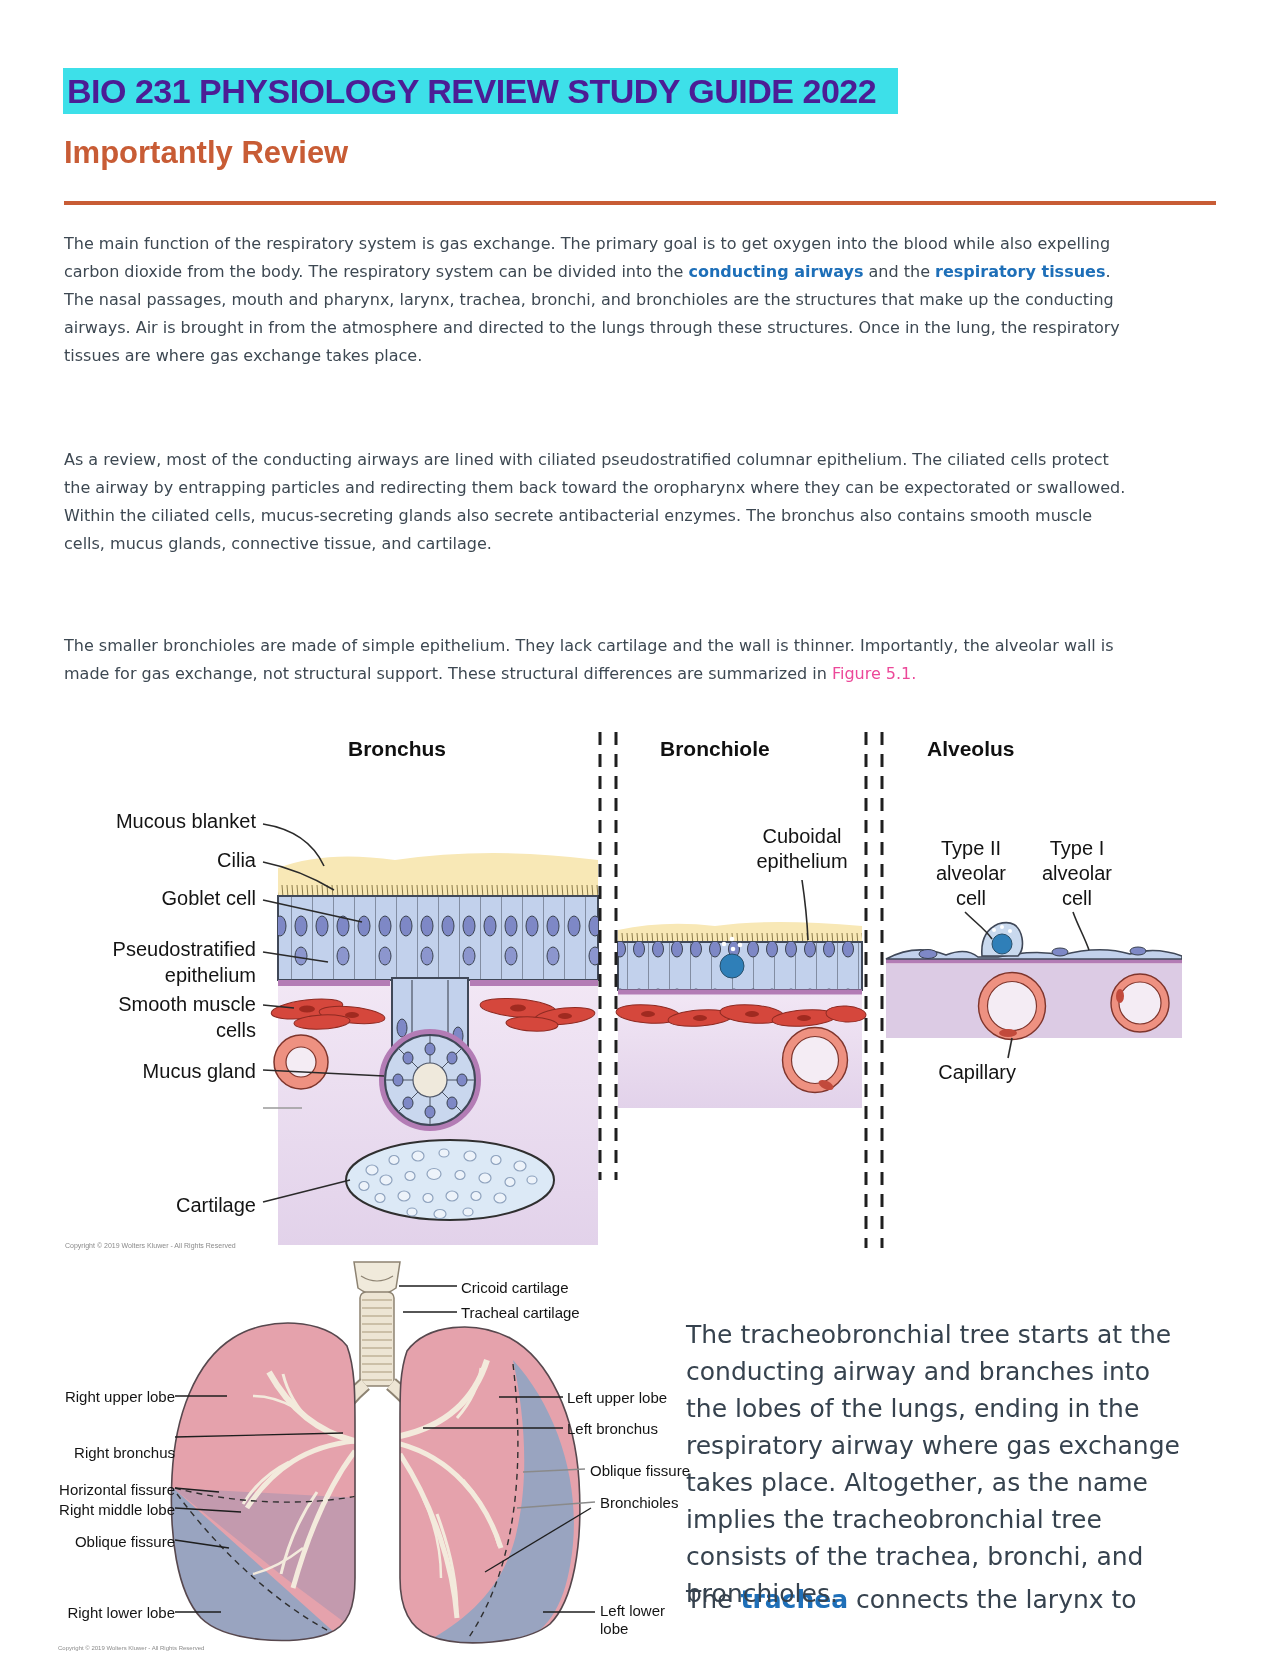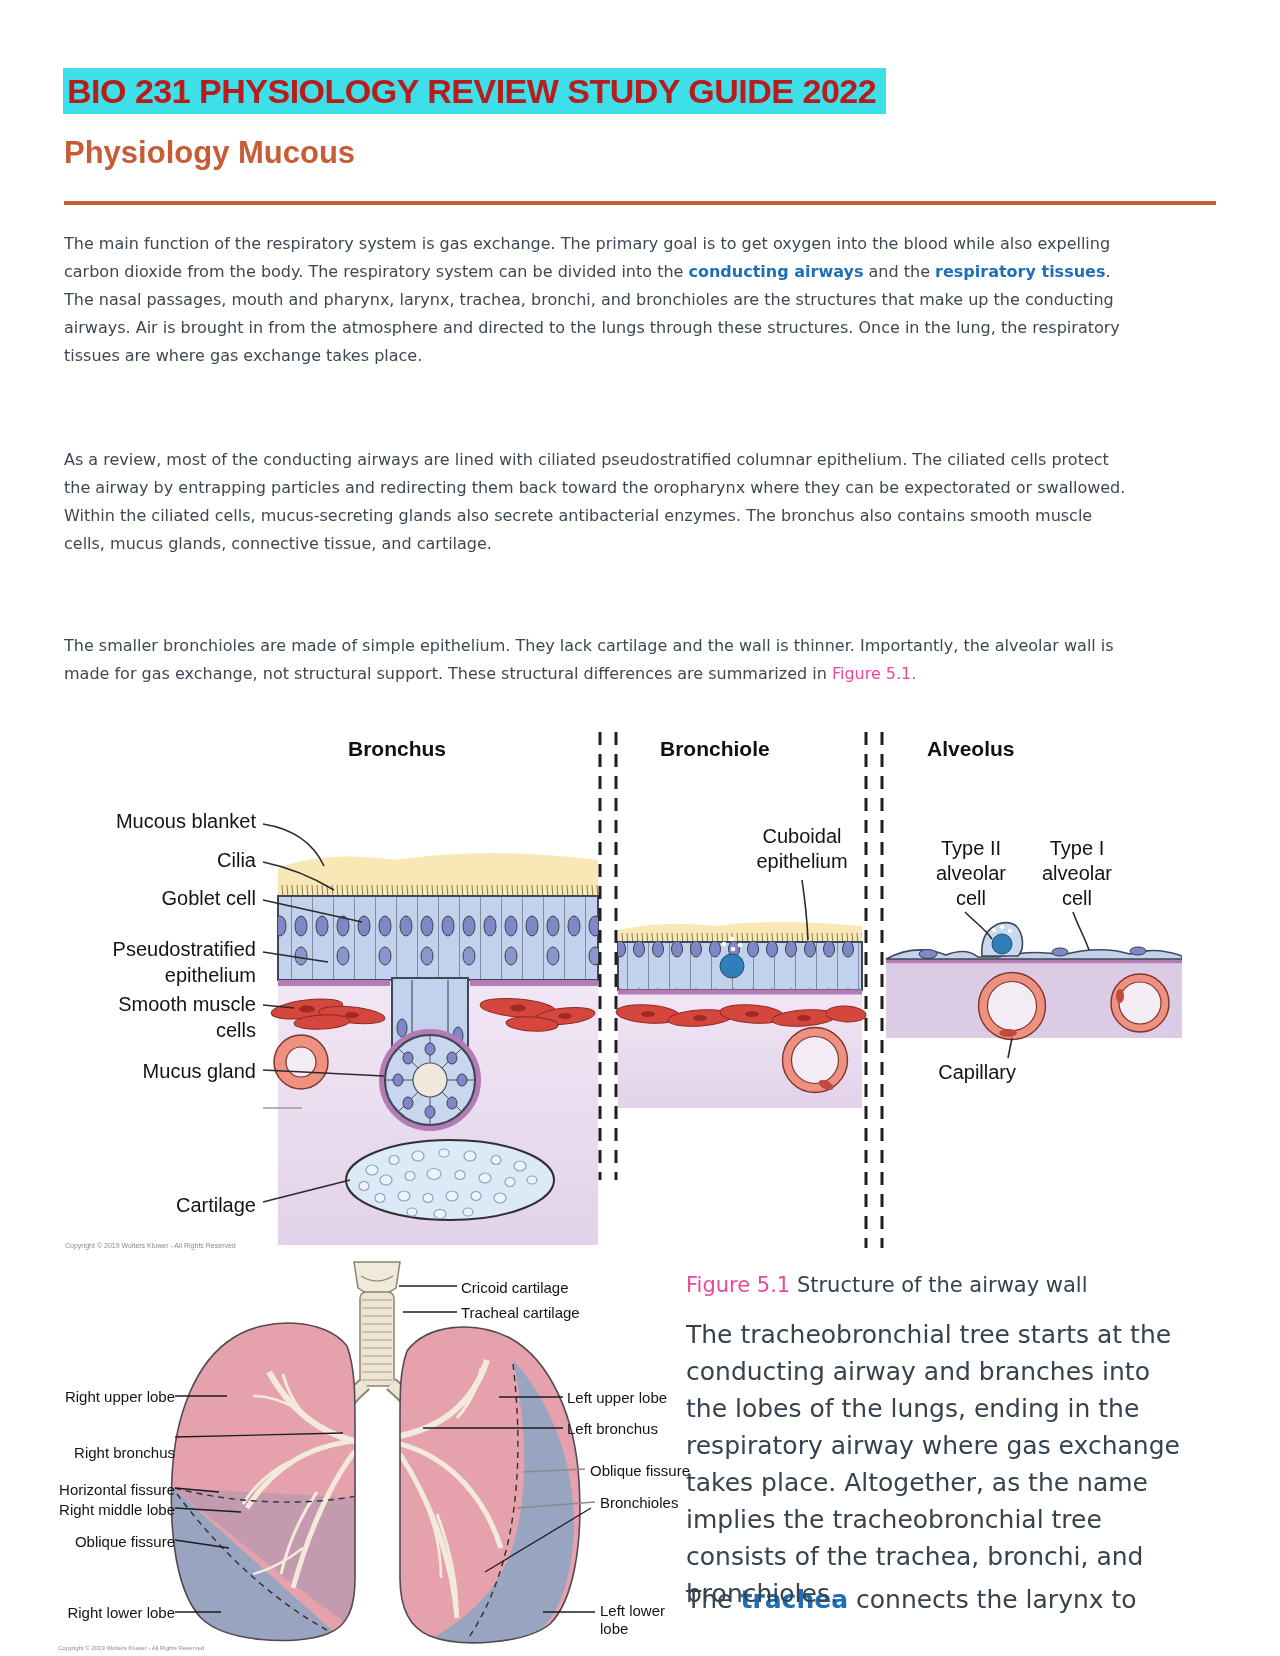--- a/index.html
+++ b/index.html
@@ -2,23 +2,23 @@
 <html style="--title-highlight: #3DE0E9; --accent-orange: #C85C35; --body-text: #3D4852; --term-blue: #1E6FB8;"><head>
 <meta charset="utf-8">
 <style>
   *{margin:0;padding:0;box-sizing:border-box}
   html,body{width:1280px;height:1656px;background:#ffffff;overflow:hidden;
     font-family:"DejaVu Sans",sans-serif;color:#3D4852}
   .abs{position:absolute}
   .page{position:absolute;left:0;top:0;width:1280px;height:1656px}
 
   .doc-title{left:63px;top:68px;display:inline-block;
-    background:var(--title-highlight,#3DE0E9);color:#b91c1c;
+    background:var(--title-highlight,#3DE0E9);color:#4c1d95;
     font:bold 34px/46px "Liberation Sans",sans-serif;letter-spacing:-.5px;
-    padding:0 10px 0 4px;white-space:nowrap}
+    padding:0 22px 0 4px;white-space:nowrap}
   .section-heading{left:64px;top:134px;color:var(--accent-orange,#C85C35);
     font:bold 31px/38px "Liberation Sans",sans-serif}
   .rule{left:64px;top:201px;width:1152px;height:4px;background:var(--accent-orange,#C85C35)}
 
   .body-par{left:64px;width:1065px;font-size:16px;line-height:28px;color:var(--body-text,#3D4852)}
   .seg-blue{color:var(--term-blue,#1E6FB8);font-weight:bold}
   .seg-bold{font-weight:normal;color:#ec4899}
 
   
   .fig1{left:60px;top:728px;width:1122px;height:530px}
@@ -42,21 +42,21 @@
   .lbl2{position:absolute;color:#141414;font:15px/18px "Liberation Sans",sans-serif}
   .lbl2.r{text-align:right}
 </style>
 </head>
 <body>
 
 <div class="page">
 
   <div class="abs doc-title">BIO 231 PHYSIOLOGY REVIEW STUDY GUIDE 2022</div>
 
-  <div class="abs section-heading">Physiology Mucous</div>
+  <div class="abs section-heading">Importantly Review</div>
 
   <div class="abs rule"></div>
 
   <div class="abs body-par" style="top:230px"><span>The main function of the respiratory system is gas exchange. The primary goal is to get oxygen into the blood while also expelling carbon dioxide from the body. The respiratory system can be divided into the </span><span class="seg-blue">conducting airways</span><span> and the </span><span class="seg-blue">respiratory tissues</span><span>. The nasal passages, mouth and pharynx, larynx, trachea, bronchi, and bronchioles are the structures that make up the conducting airways. Air is brought in from the atmosphere and directed to the lungs through these structures. Once in the lung, the respiratory tissues are where gas exchange takes place.</span></div>
   <div class="abs body-par" style="top:446px"><span>As a review, most of the conducting airways are lined with ciliated pseudostratified columnar epithelium. The ciliated cells protect the airway by entrapping particles and redirecting them back toward the oropharynx where they can be expectorated or swallowed. Within the ciliated cells, mucus-secreting glands also secrete antibacterial enzymes. The bronchus also contains smooth muscle cells, mucus glands, connective tissue, and cartilage.</span></div>
   <div class="abs body-par" style="top:632px"><span>The smaller bronchioles are made of simple epithelium. They lack cartilage and the wall is thinner. Importantly, the alveolar wall is made for gas exchange, not structural support. These structural differences are summarized in </span><span class="seg-bold">Figure 5.1.</span></div>
 
   <div class="abs fig1">
     <svg width="1122" height="530" viewBox="0 0 1122 530">
       <defs>
@@ -263,21 +263,20 @@
     <div class="lbl" style="right:926px;top:464px">Cartilage</div>
 
     <div class="lblc" style="left:676px;top:96px;width:132px">Cuboidal epithelium</div>
     <div class="lblc" style="left:860px;top:108px;width:102px">Type II alveolar cell</div>
     <div class="lblc" style="left:966px;top:108px;width:102px">Type I alveolar cell</div>
     <div class="lblc" style="left:846px;top:332px;width:110px;text-align:right">Capillary</div>
 
     <div class="tiny-copy" style="left:5px;top:514px">Copyright © 2019 Wolters Kluwer - All Rights Reserved</div>
   </div>
 
-  <div class="abs fig-caption"><span class="seg-bold">Figure 5.1</span><span> Structure of the airway wall</span></div>
   <div class="abs side-close"><span>The </span><span class="seg-blue">trachea</span><span> connects the larynx to</span></div>
   <div class="abs side-par">The tracheobronchial tree starts at the conducting airway and branches into the lobes of the lungs, ending in the respiratory airway where gas exchange takes place. Altogether, as the name implies the tracheobronchial tree consists of the trachea, bronchi, and bronchioles.</div>
 
   <div class="abs fig2">
     <svg width="655" height="400" viewBox="0 0 655 400">
       <defs>
         <clipPath id="clipR">
           <path d="M292,90 C270,62 212,60 178,82 C140,106 120,160 117,220 C114,280 122,336 146,362 C170,386 240,390 272,378 C294,370 300,350 300,322 L300,170 C300,138 300,112 292,90 Z"></path>
         </clipPath>
         <clipPath id="clipL">

